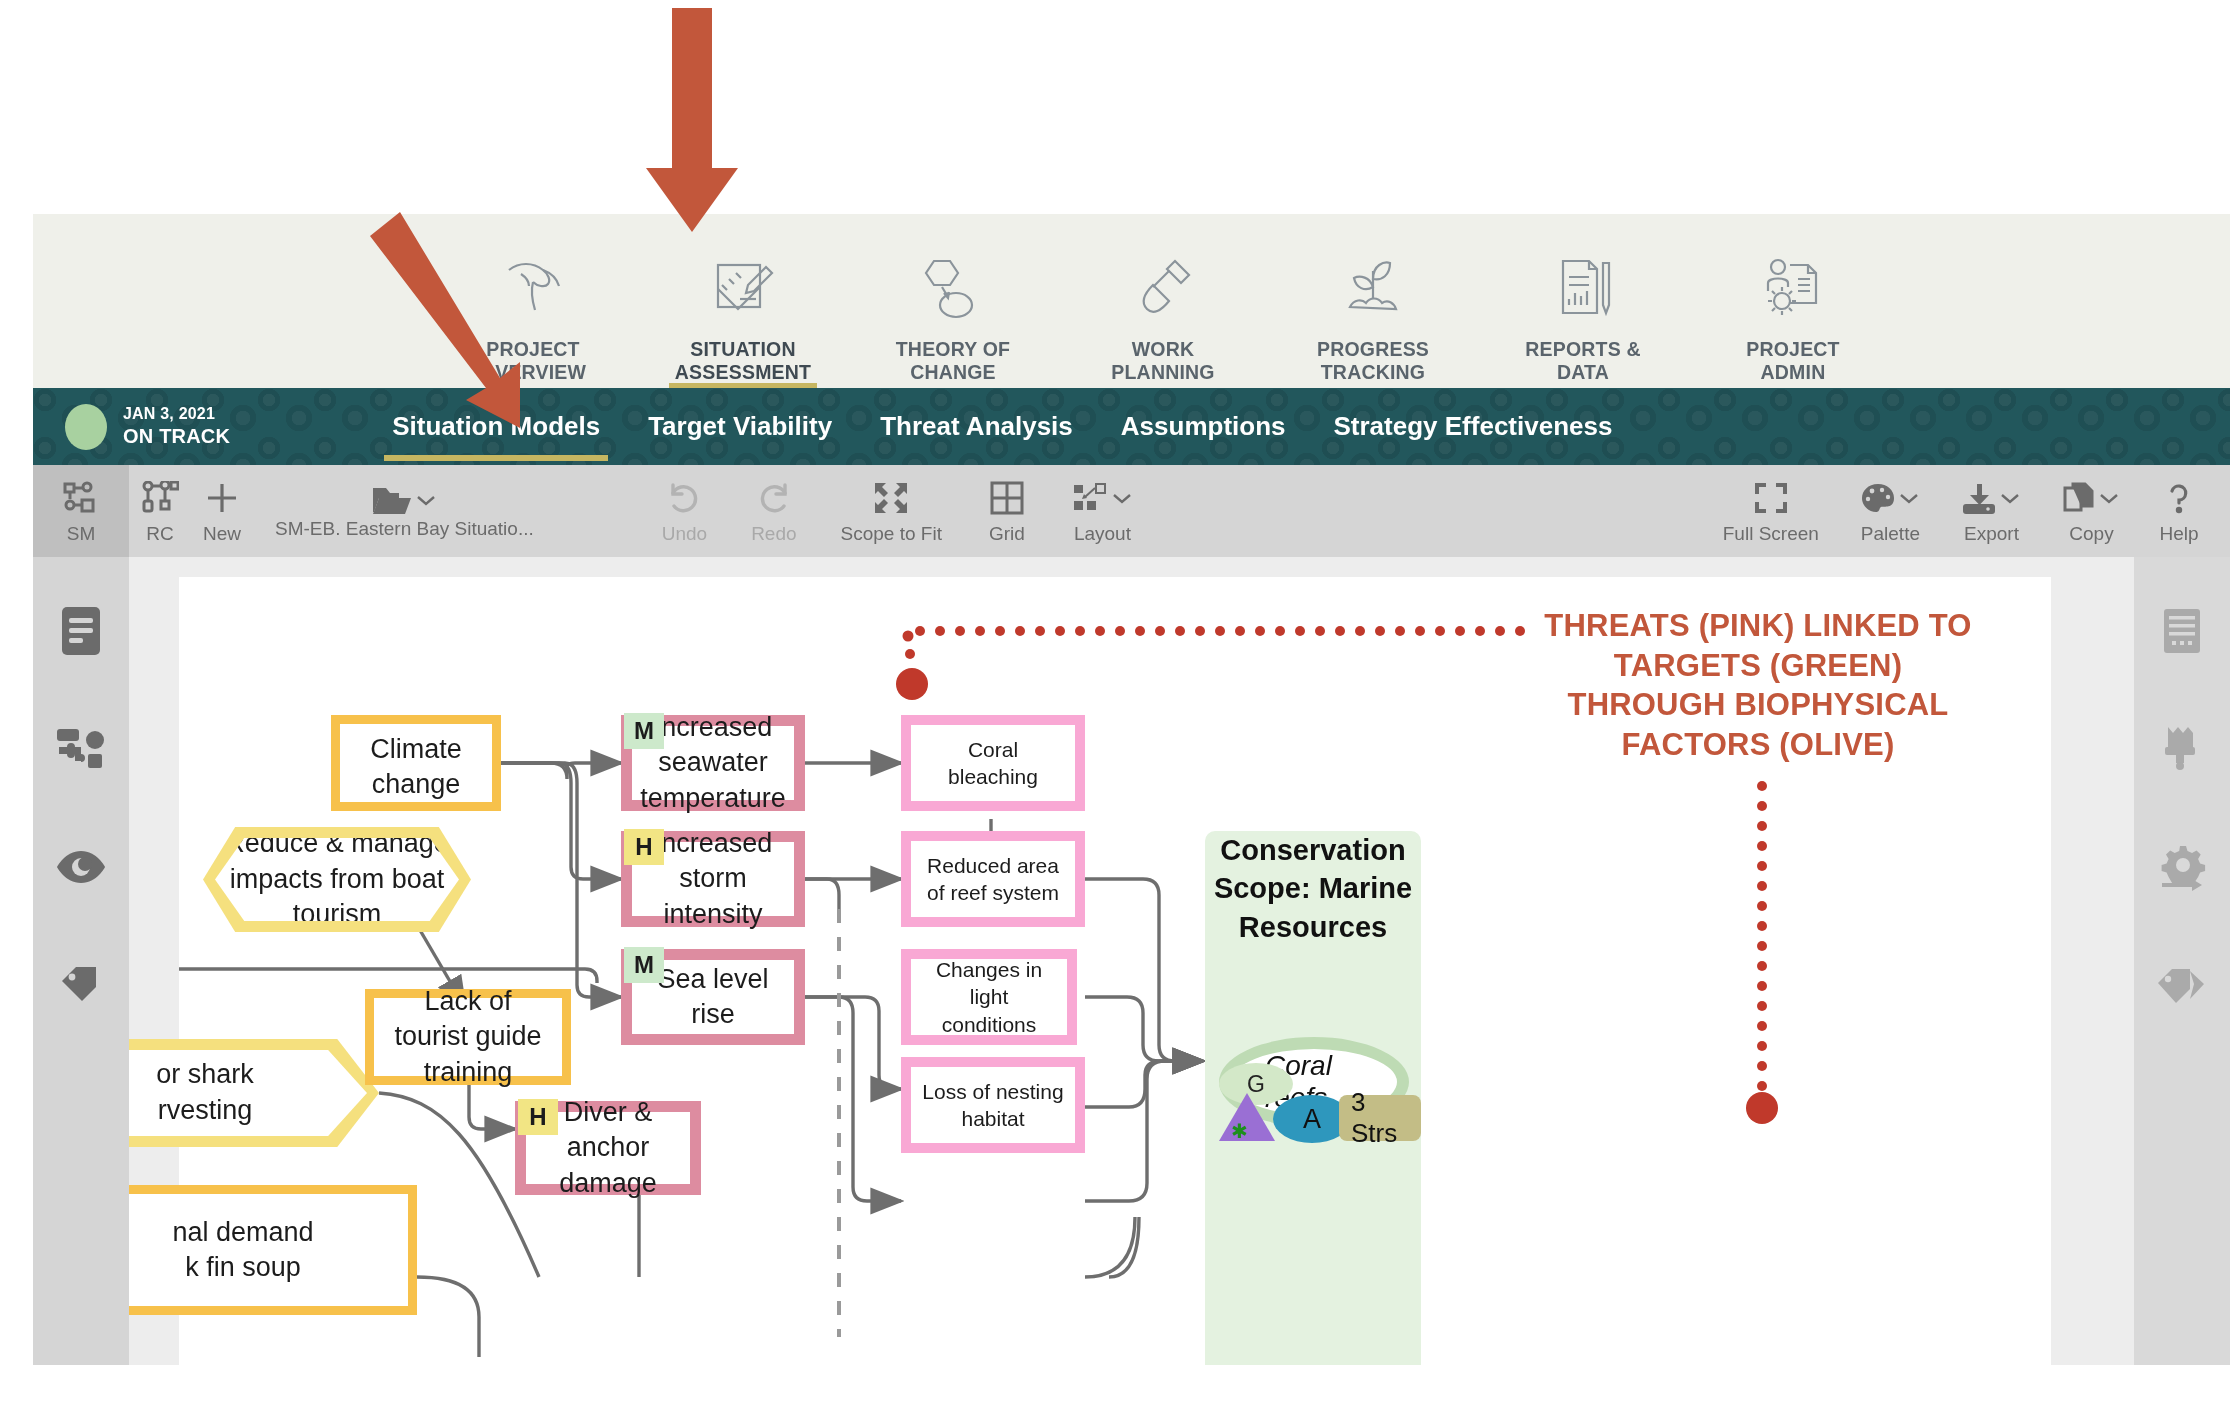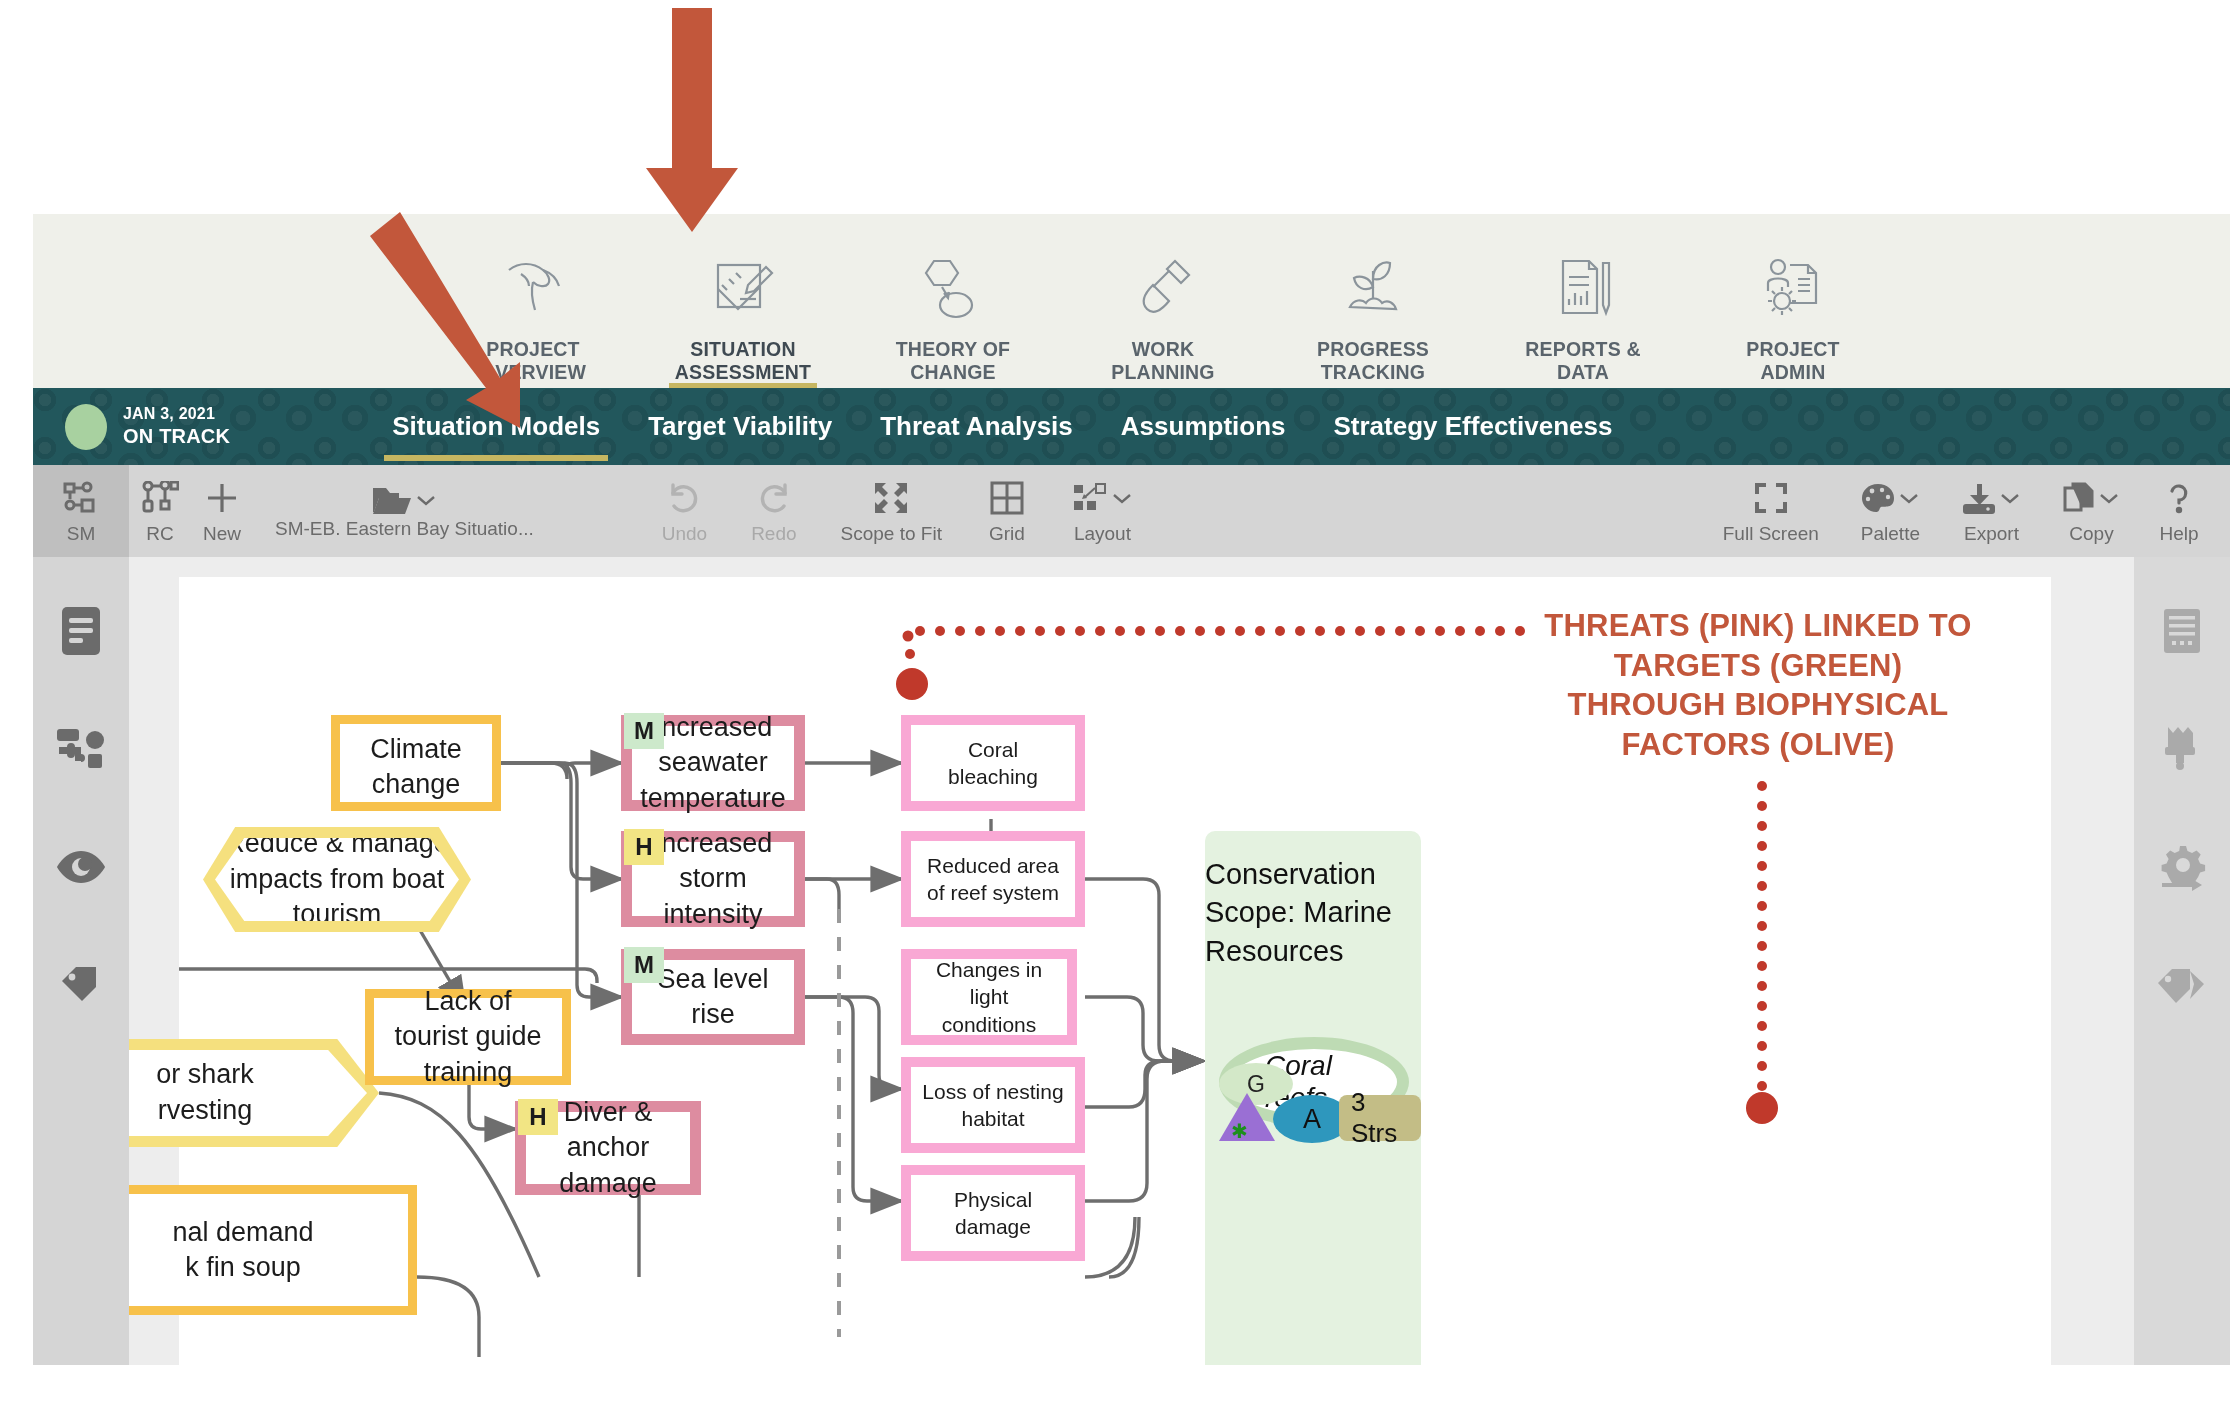--- a/index.html
+++ b/index.html
@@ -176,22 +176,22 @@
   .rank-M { background:#cde9cb; }
   .rank-H { background:#f2e584; }
 
   
   #scope-box {
     position:absolute;
     background:#e4f2e0;
     border-radius:10px;
   }
   #scope-title {
-    font-size:29px; font-weight:400; color:#111;
-    line-height:1.32; padding-top:24px;
+    text-align:center; font-size:29px; font-weight:700; color:#111;
+    line-height:1.32; 
   }
   #target-oval {
     position:absolute;
     border:12px solid #bedbb4;
     border-radius:50%;
     background:#fff;
     display:flex; align-items:center; justify-content:center;
   }
   #target-label { font-size:28px; font-style:italic; color:#111; padding-left:34px; }
   .mini-g {
@@ -690,23 +690,20 @@
         <span>Coral bleaching</span>
       </div>
       <div class="node n-olive" style="left:722px; top:254px; width:184px; height:96px;">
         <span>Reduced area of reef system</span>
       </div>
       <div class="node n-olive" style="left:722px; top:372px; width:176px; height:96px;">
         <span>Changes in light conditions</span>
       </div>
       <div class="node n-olive" style="left:722px; top:480px; width:184px; height:96px;">
         <span>Loss of nesting habitat</span>
-      </div>
-      <div class="node n-olive" style="left:722px; top:588px; width:184px; height:96px;">
-        <span>Physical damage</span>
       </div>
 
       <div id="scope-box" style="left:1026px; top:254px; width:216px; height:600px;">
         <div id="scope-title">Conservation Scope: Marine Resources</div>
 
         <div id="target-oval" style="left:14px; top:206px; width:190px; height:90px;">
           <span id="target-label">Coral reefs</span>
         </div>
         <div class="mini-g" style="left:14px; top:232px;">G</div>
         <div class="mini-tri" style="left:14px; top:262px;"></div>

